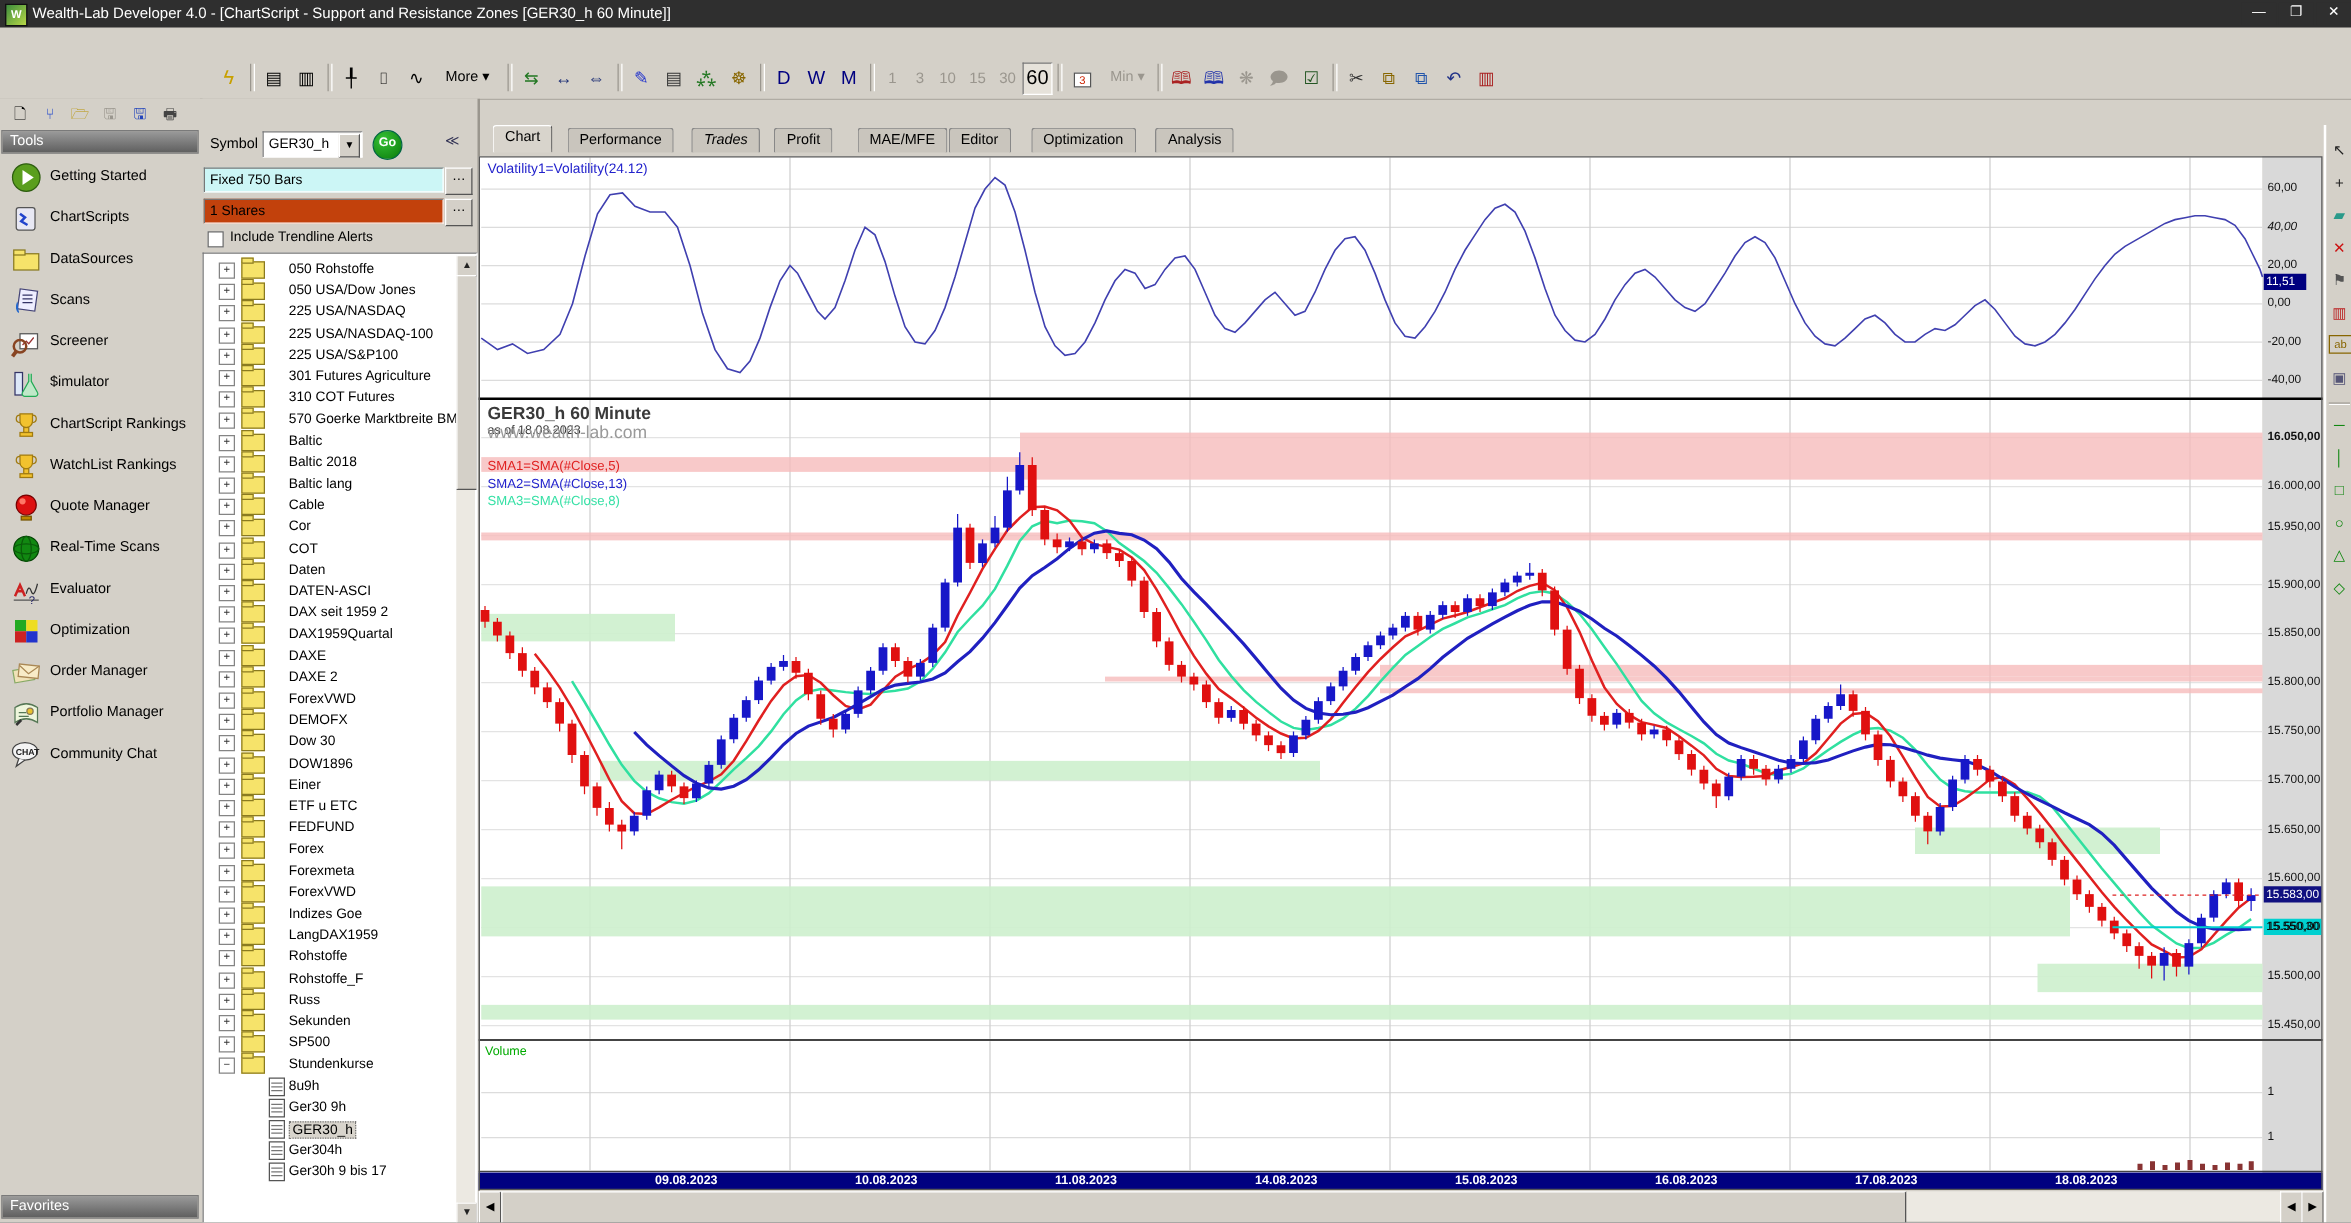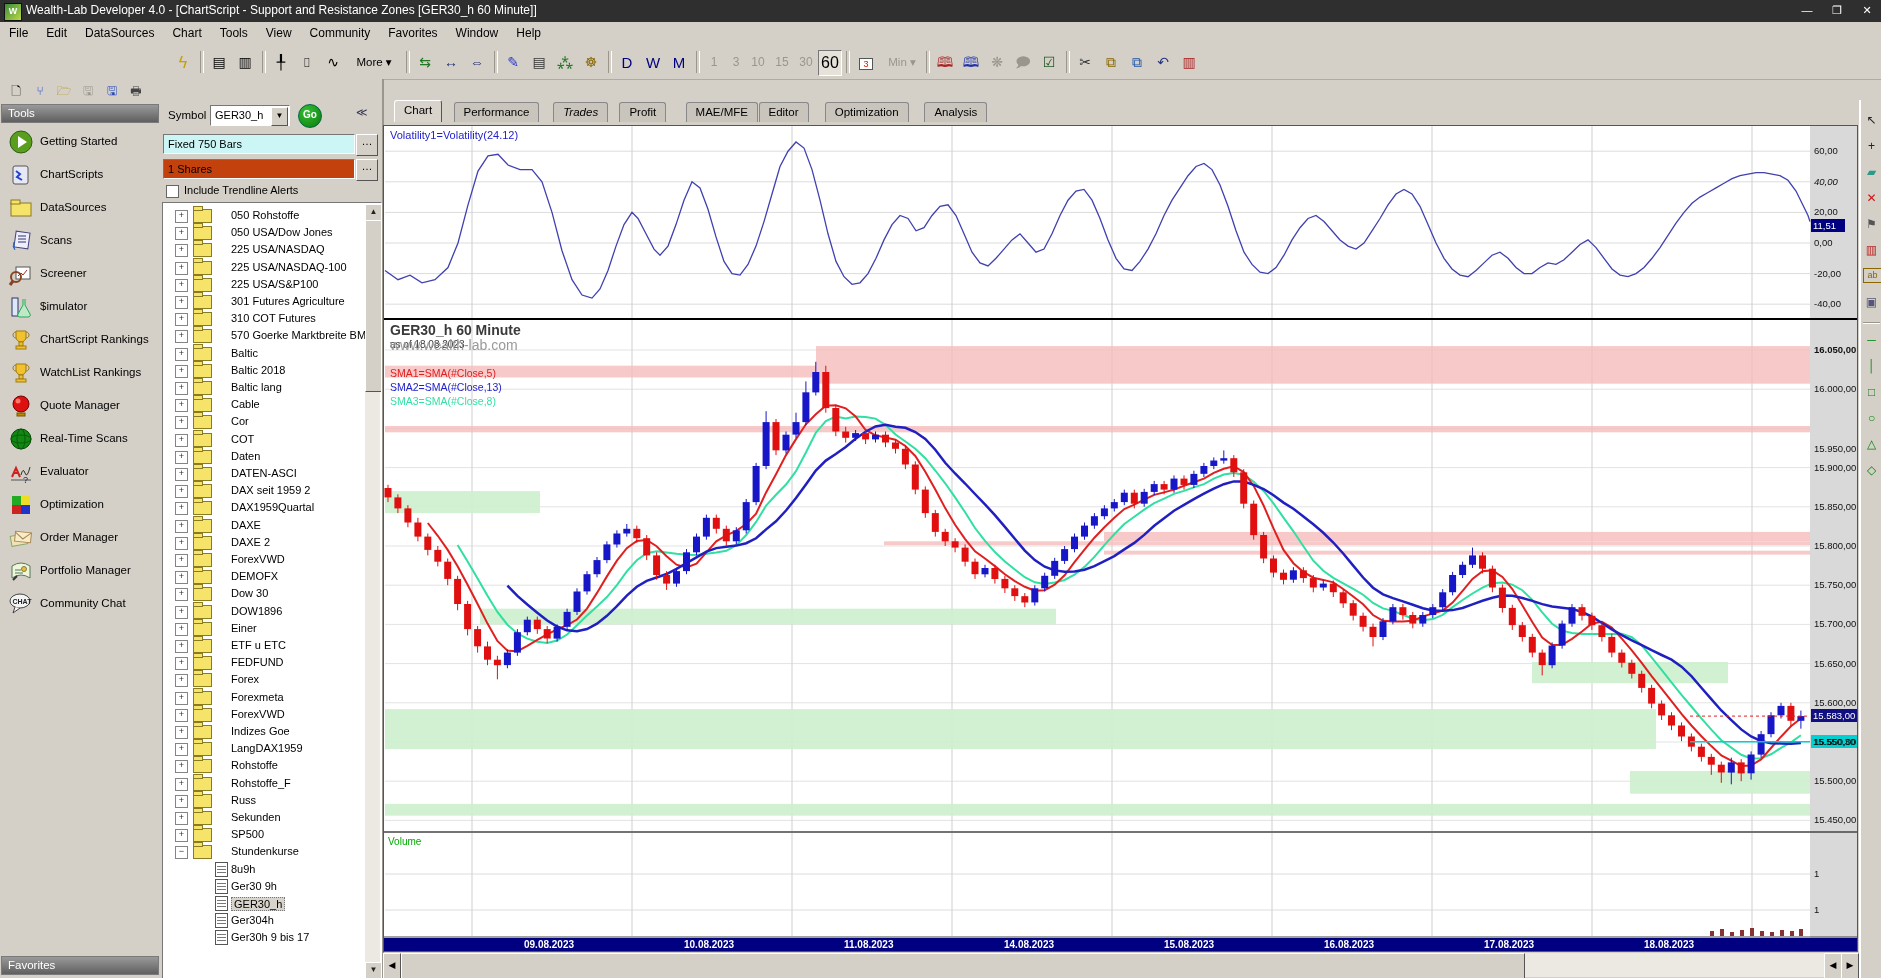--- a/index.html
+++ b/index.html
@@ -74,21 +74,20 @@
 <div id="app">
 
   <div class="abs" id="titlebar">
     <div class="abs appicon">W</div>
     <div class="abs t">Wealth-Lab Developer 4.0 - [ChartScript - Support and Resistance Zones [GER30_h 60 Minute]]</div>
     <div class="abs winbtn" style="left:1793px;">—</div>
     <div class="abs winbtn" style="left:1823px;">❐</div>
     <div class="abs winbtn" style="left:1853px;">✕</div>
   </div>
 
-  <div class="abs" id="menubar"><div class="menuitem">File</div><div class="menuitem">Edit</div><div class="menuitem">DataSources</div><div class="menuitem">Chart</div><div class="menuitem">Tools</div><div class="menuitem">View</div><div class="menuitem">Community</div><div class="menuitem">Favorites</div><div class="menuitem">Window</div><div class="menuitem">Help</div></div>
 
   <div class="abs" id="toolbar">
       <div class="tbtn" style="left: 170px; width: 24px; color: rgb(200, 160, 0); font-size: 16px;">ϟ</div>
       <div class="tsep" style="left: 200px;"></div>
       <div class="tbtn" style="left: 206px; width: 24px;">▤</div>
       <div class="tbtn" style="left: 232px; width: 24px;">▥</div>
       <div class="tsep" style="left: 262px;"></div>
       <div class="tbtn" style="left: 268px; width: 24px;">╀</div>
       <div class="tbtn" style="left: 294px; width: 24px; font-size: 13px;">⌷</div>
       <div class="tbtn" style="left: 320px; width: 24px;">∿</div>
@@ -873,21 +872,21 @@
 
   <div id="axislabels">
       <div class="axlab" style="left: 1814px; top: 145.2px;">60,00</div>
       <div class="axlab" style="left: 1814px; top: 175.8px; font-style: italic;">40,00</div>
       <div class="axlab" style="left: 1814px; top: 206.4px;">20,00</div>
       <div class="axlab" style="left: 1814px; top: 237px;">0,00</div>
       <div class="axlab" style="left: 1814px; top: 267.6px;">-20,00</div>
       <div class="axlab" style="left: 1814px; top: 298.2px;">-40,00</div>
       <div class="axlab" style="left: 1814px; top: 344px; font-weight: bold;">16.050,00</div>
       <div class="axlab" style="left: 1814px; top: 383.2px;">16.000,00</div>
-      <div class="axlab" style="left: 1814px; top: 443px;">15.950,00</div>
+      <div class="axlab" style="left: 1814px; top: 416px;">15.950,00</div>
       <div class="axlab" style="left: 1814px; top: 461.6px;">15.900,00</div>
       <div class="axlab" style="left: 1814px; top: 500.8px;">15.850,00</div>
       <div class="axlab" style="left: 1814px; top: 540px;">15.800,00</div>
       <div class="axlab" style="left: 1814px; top: 579.2px;">15.750,00</div>
       <div class="axlab" style="left: 1814px; top: 618.4px;">15.700,00</div>
       <div class="axlab" style="left: 1814px; top: 657.6px;">15.650,00</div>
       <div class="axlab" style="left: 1814px; top: 696.8px;">15.600,00</div>
       <div class="axlab" style="left: 1814px; top: 736px;">15.550,00</div>
       <div class="axlab" style="left: 1814px; top: 775.2px;">15.500,00</div>
       <div class="axlab" style="left: 1814px; top: 814.4px;">15.450,00</div>

